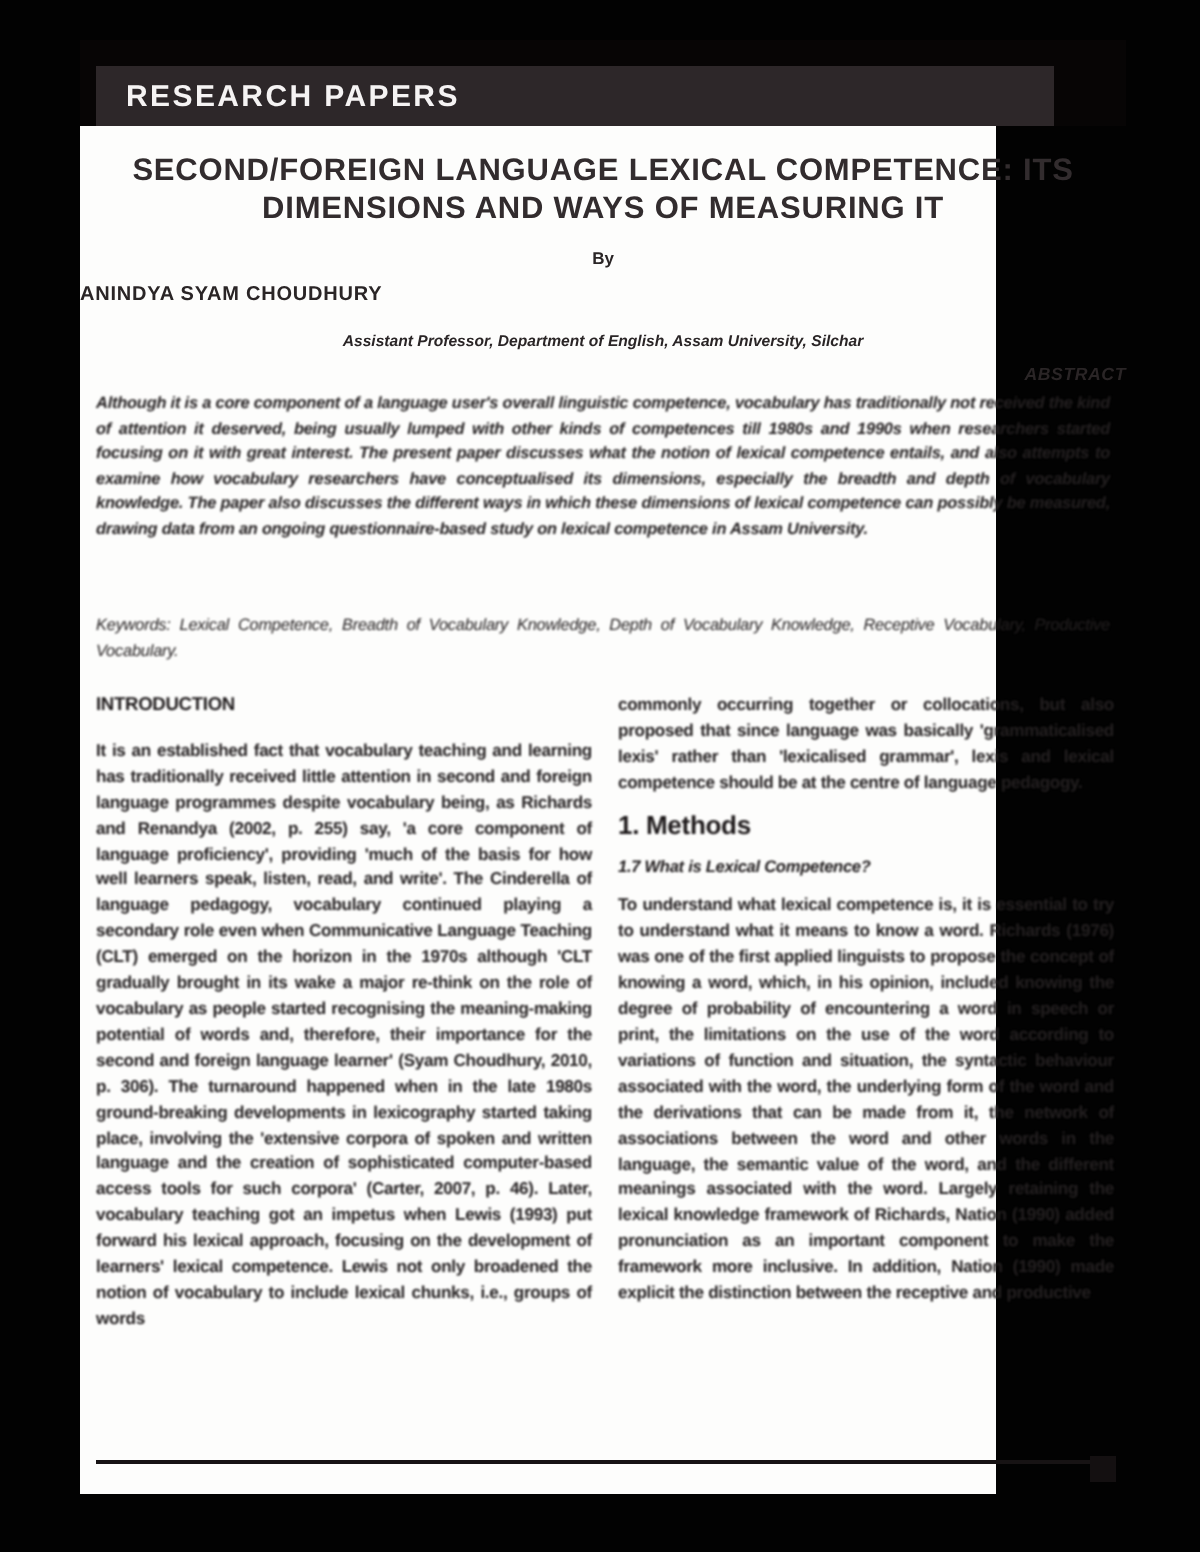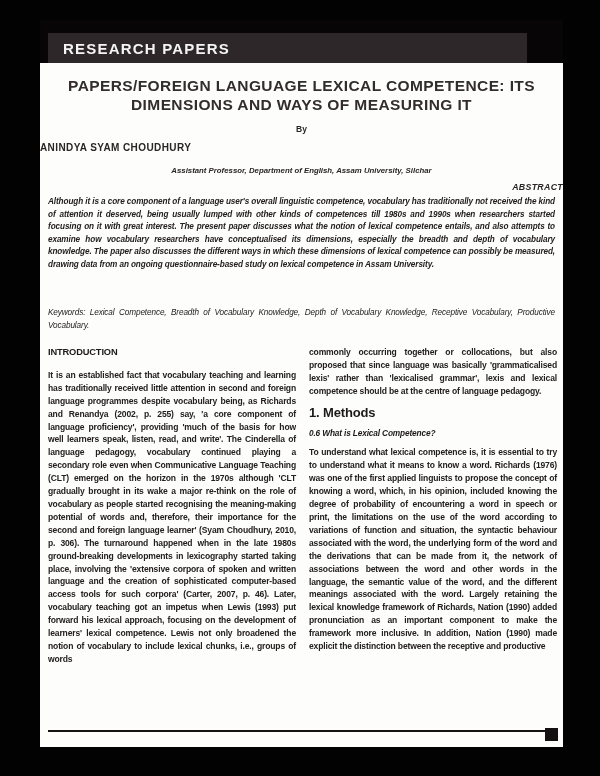--- a/index.html
+++ b/index.html
@@ -1,18 +1,18 @@
 <!DOCTYPE html>
 <html><head>
 <meta charset="utf-8">
 <style>
   html,body{margin:0;padding:0;background:#000;}
   .canvas{position:relative;width:600px;height:776px;background:#020202;overflow:hidden;
           font-family:"Liberation Sans",sans-serif;}
-  .page{position:absolute;left:40px;top:20px;width:523px;height:727px;background:#fdfdfc;}
+  .page{position:absolute;left:40px;top:20px;width:458px;height:727px;background:#fdfdfc;}
 
   
   .band{position:absolute;left:0;top:0;width:523px;height:43px;background:#070505;}
   .banner{position:absolute;left:8px;top:13px;width:479px;height:30px;background:#2d2729;
           display:flex;align-items:center;padding-left:15px;box-sizing:border-box;}
   .banner span{color:#f5f3f3;font-size:15px;font-weight:700;letter-spacing:1.2px;}
 
   .smudge{filter:blur(0.35px);}
   .smudge2{filter:blur(0.45px);}
 
@@ -54,41 +54,41 @@
 <div class="canvas">
   <div class="page">
 
     <div class="band">
       <div class="banner">
         <span>RESEARCH PAPERS</span>
       </div>
     </div>
 
     <div class="title smudge">
-      <div>PAPERS/FOREIGN LANGUAGE LEXICAL COMPETENCE: ITS</div>
+      <div>SECOND/FOREIGN LANGUAGE LEXICAL COMPETENCE: ITS</div>
       <div>DIMENSIONS AND WAYS OF MEASURING IT</div>
     </div>
 
     <div class="byline smudge">By</div>
     <div class="author smudge">ANINDYA SYAM CHOUDHURY</div>
     <div class="affil smudge">Assistant Professor, Department of English, Assam University, Silchar</div>
 
     <div class="abs-head smudge">ABSTRACT</div>
     <div class="abstract smudge2">Although it is a core component of a language user's overall linguistic competence, vocabulary has traditionally not received the kind of attention it deserved, being usually lumped with other kinds of competences till 1980s and 1990s when researchers started focusing on it with great interest. The present paper discusses what the notion of lexical competence entails, and also attempts to examine how vocabulary researchers have conceptualised its dimensions, especially the breadth and depth of vocabulary knowledge. The paper also discusses the different ways in which these dimensions of lexical competence can possibly be measured, drawing data from an ongoing questionnaire-based study on lexical competence in Assam University.</div>
     <div class="keywords smudge2">Keywords: Lexical Competence, Breadth of Vocabulary Knowledge, Depth of Vocabulary Knowledge, Receptive Vocabulary, Productive Vocabulary.</div>
 
     <div class="cols">
       <div class="col smudge2">
         <div class="sec-head">INTRODUCTION</div>
         <p>It is an established fact that vocabulary teaching and learning has traditionally received little attention in second and foreign language programmes despite vocabulary being, as Richards and Renandya (2002, p. 255) say, 'a core component of language proficiency', providing 'much of the basis for how well learners speak, listen, read, and write'. The Cinderella of language pedagogy, vocabulary continued playing a secondary role even when Communicative Language Teaching (CLT) emerged on the horizon in the 1970s although 'CLT gradually brought in its wake a major re-think on the role of vocabulary as people started recognising the meaning-making potential of words and, therefore, their importance for the second and foreign language learner' (Syam Choudhury, 2010, p. 306). The turnaround happened when in the late 1980s ground-breaking developments in lexicography started taking place, involving the 'extensive corpora of spoken and written language and the creation of sophisticated computer-based access tools for such corpora' (Carter, 2007, p. 46). Later, vocabulary teaching got an impetus when Lewis (1993) put forward his lexical approach, focusing on the development of learners' lexical competence. Lewis not only broadened the notion of vocabulary to include lexical chunks, i.e., groups of words</p>
       </div>
       <div class="col smudge2">
         <p>commonly occurring together or collocations, but also proposed that since language was basically 'grammaticalised lexis' rather than 'lexicalised grammar', lexis and lexical competence should be at the centre of language pedagogy.</p>
         <div class="num-head">1. Methods</div>
-        <div class="num-subhead">0.6 What is Lexical Competence?</div>
+        <div class="num-subhead">1.7 What is Lexical Competence?</div>
         <p>To understand what lexical competence is, it is essential to try to understand what it means to know a word. Richards (1976) was one of the first applied linguists to propose the concept of knowing a word, which, in his opinion, included knowing the degree of probability of encountering a word in speech or print, the limitations on the use of the word according to variations of function and situation, the syntactic behaviour associated with the word, the underlying form of the word and the derivations that can be made from it, the network of associations between the word and other words in the language, the semantic value of the word, and the different meanings associated with the word. Largely retaining the lexical knowledge framework of Richards, Nation (1990) added pronunciation as an important component to make the framework more inclusive. In addition, Nation (1990) made explicit the distinction between the receptive and productive</p>
       </div>
     </div>
 
     <div class="footer-rule"></div>
     <div class="page-badge"></div>
 
   </div>
 </div>
 

